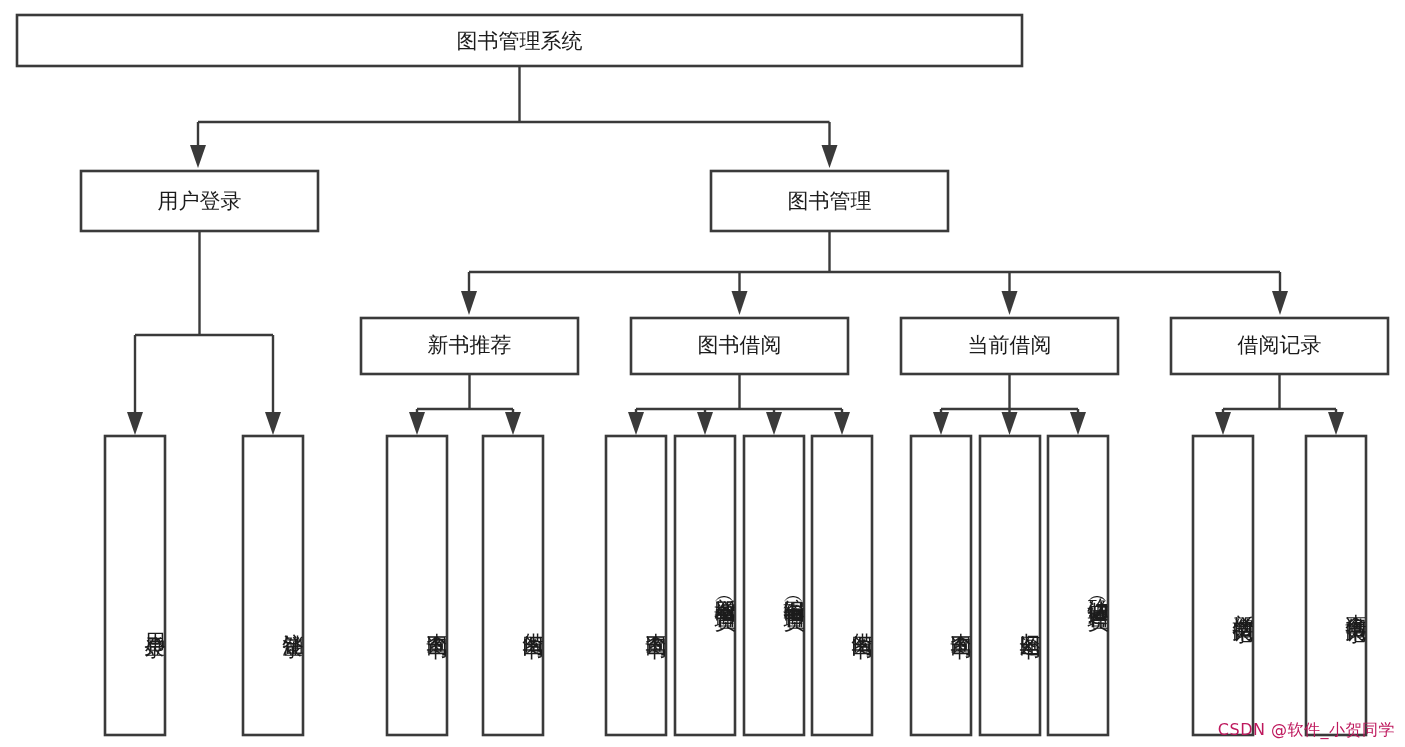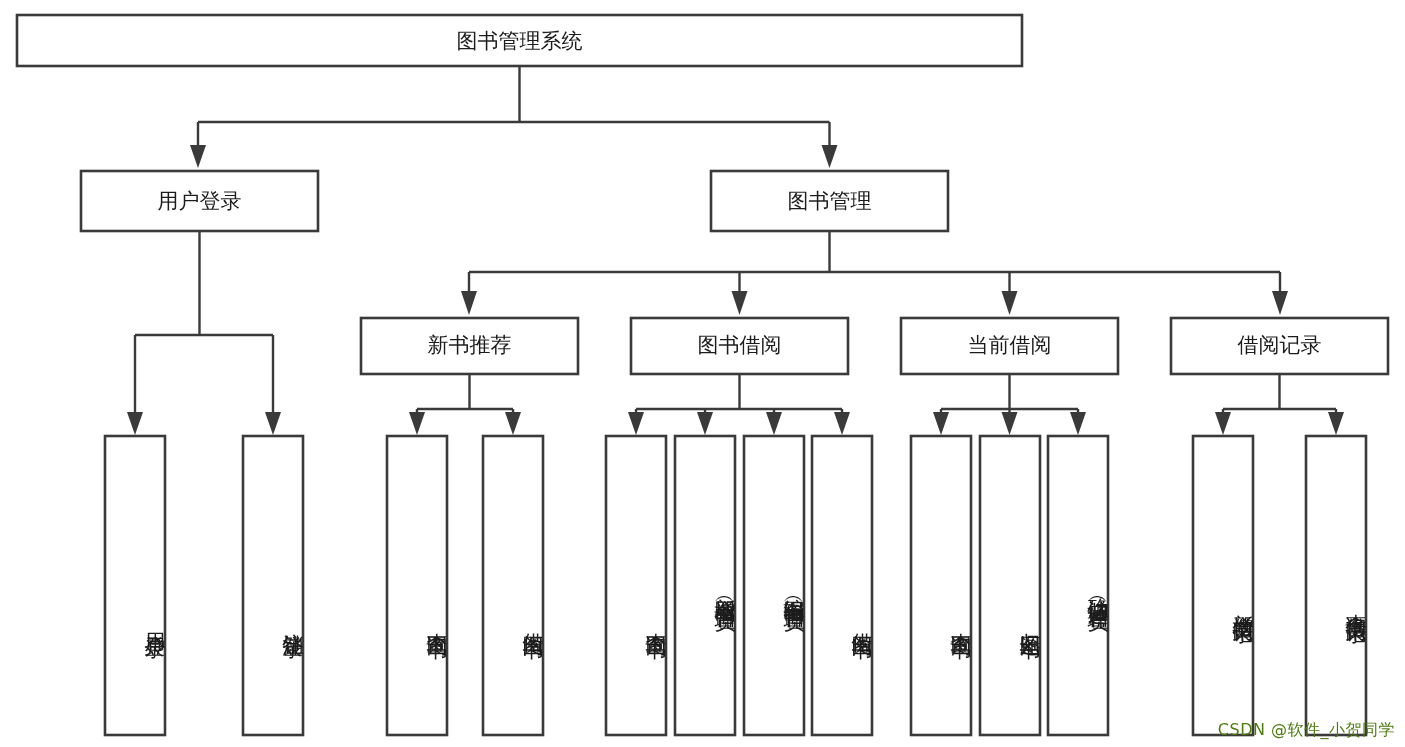--- a/index.html
+++ b/index.html
@@ -64,21 +64,21 @@
     display: flex;
     align-items: flex-start;
     justify-content: center;
   }
   .watermark {
     position: absolute;
     right: 10px;
     bottom: 6px;
     font-family: "DejaVu Sans", "Liberation Sans", sans-serif;
     font-size: 16px;
-    color: #4d7c0f;
+    color: #be185d;
     white-space: nowrap;
     letter-spacing: 0.5px;
   }
 </style>
 </head>
 <body>
 
 <div id="diagram-root">
 
   <svg id="chart-svg" viewBox="0 0 1405 747">

